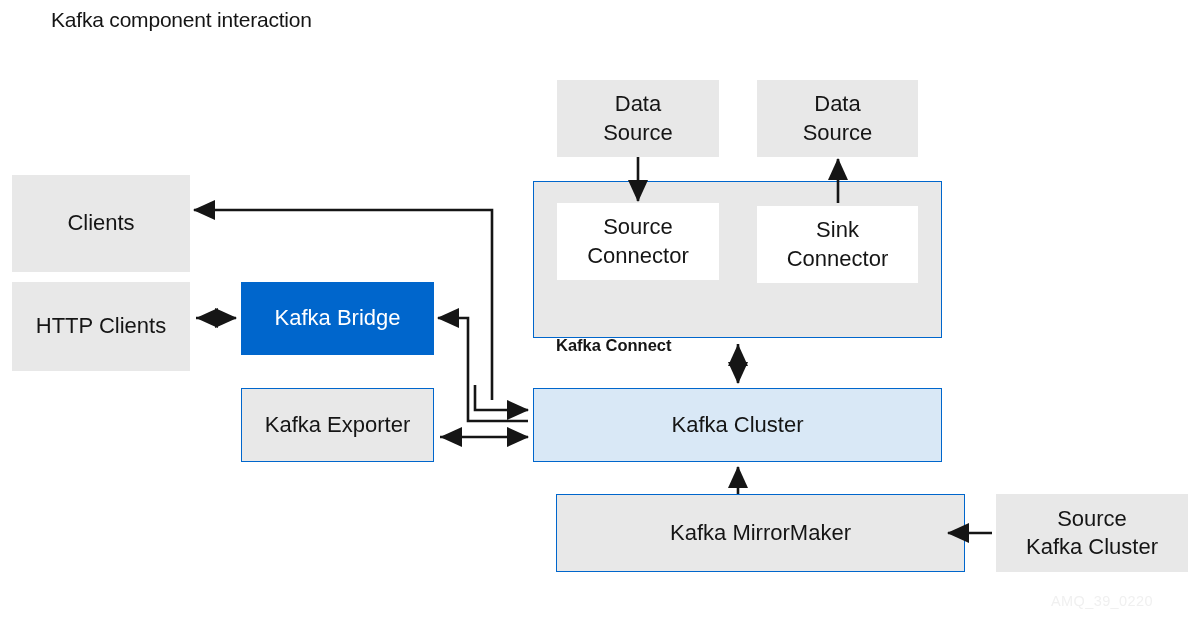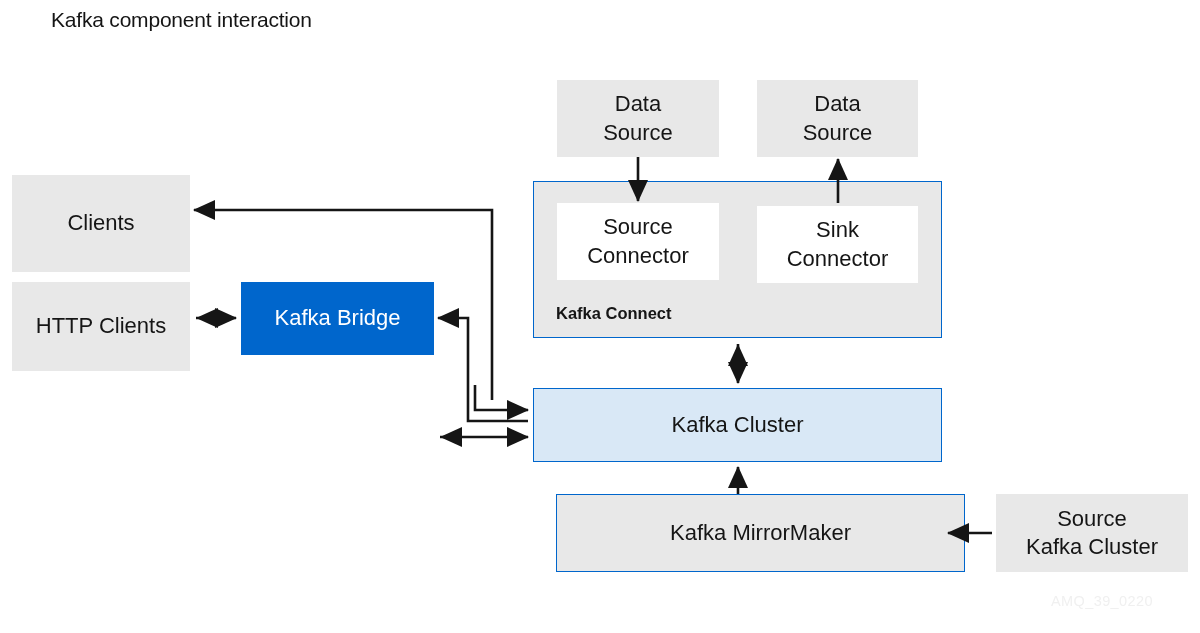--- a/index.html
+++ b/index.html
@@ -42,20 +42,21 @@
   .grey-blue { background: #e8e8e8; border: 1.6px solid #0066cc; }
   .white-box { background: #ffffff; border: none; }
   .blue-fill { background: #0066cc; color: #ffffff; border: none; }
   .lightblue { background: #d9e8f6; border: 1.6px solid #0066cc; }
   .panel-label {
     position: absolute;
     font-size: 16.5px;
     font-weight: bold;
     color: #151515;
     white-space: nowrap;
+    margin-top: 32px;
   }
   svg.arrows {
     position: absolute;
     left: 0; top: 0;
     width: 1200px;
     height: 633px;
     pointer-events: none;
     overflow: visible;
   }
   .watermark {
@@ -78,20 +79,23 @@
   </div>
 
   <div class="node grey" style="left:12px; top:282px; width:178px; height:89px;">
     <span>HTTP Clients</span>
   </div>
 
   <div class="node blue-fill" style="left:241px; top:282px; width:193px; height:73px;">
     <span>Kafka Bridge</span>
   </div>
 
+  <div class="node grey-blue" style="left:241px; top:388px; width:193px; height:74px;">
+    <span>Kafka Exporter</span>
+  </div>
 
   <div class="node grey" style="left:557px; top:80px; width:162px; height:77px;">
     <span>Data
 Source</span>
   </div>
 
   <div class="node grey" style="left:757px; top:80px; width:161px; height:77px;">
     <span>Data
 Source</span>
   </div>

